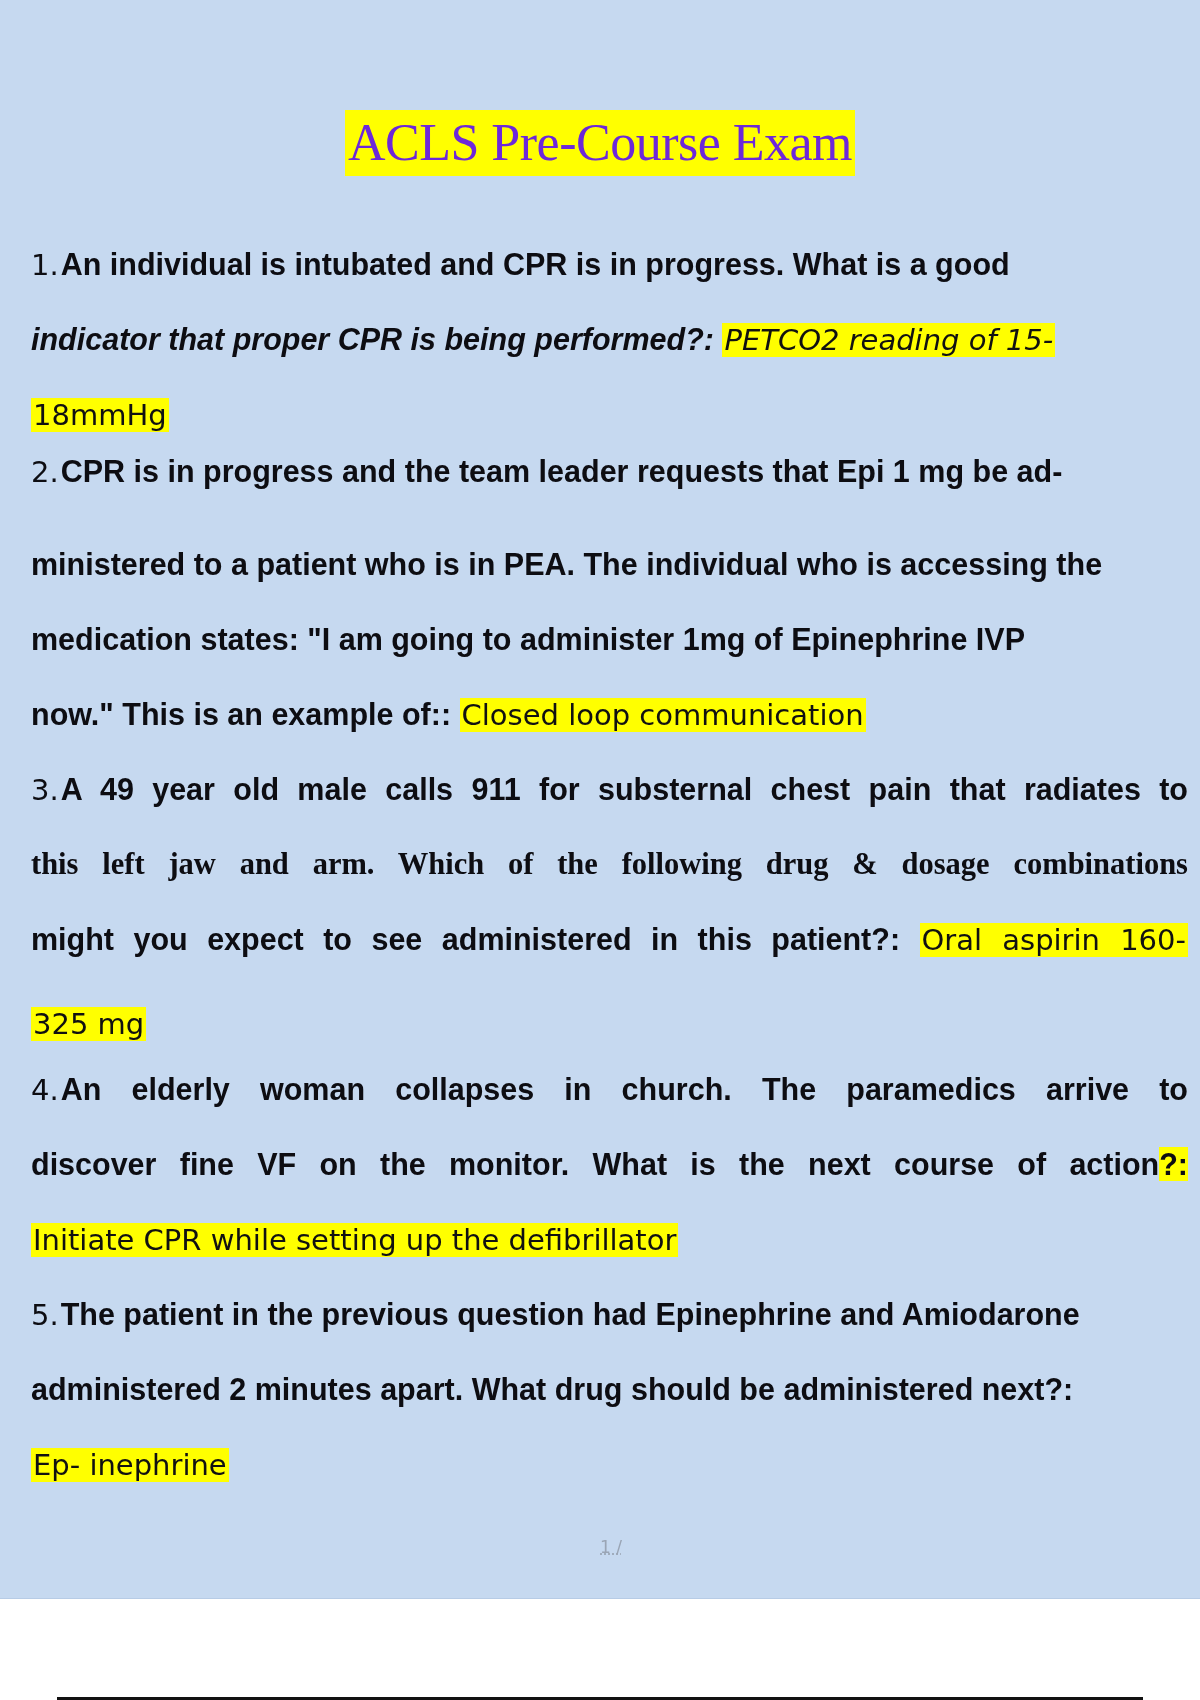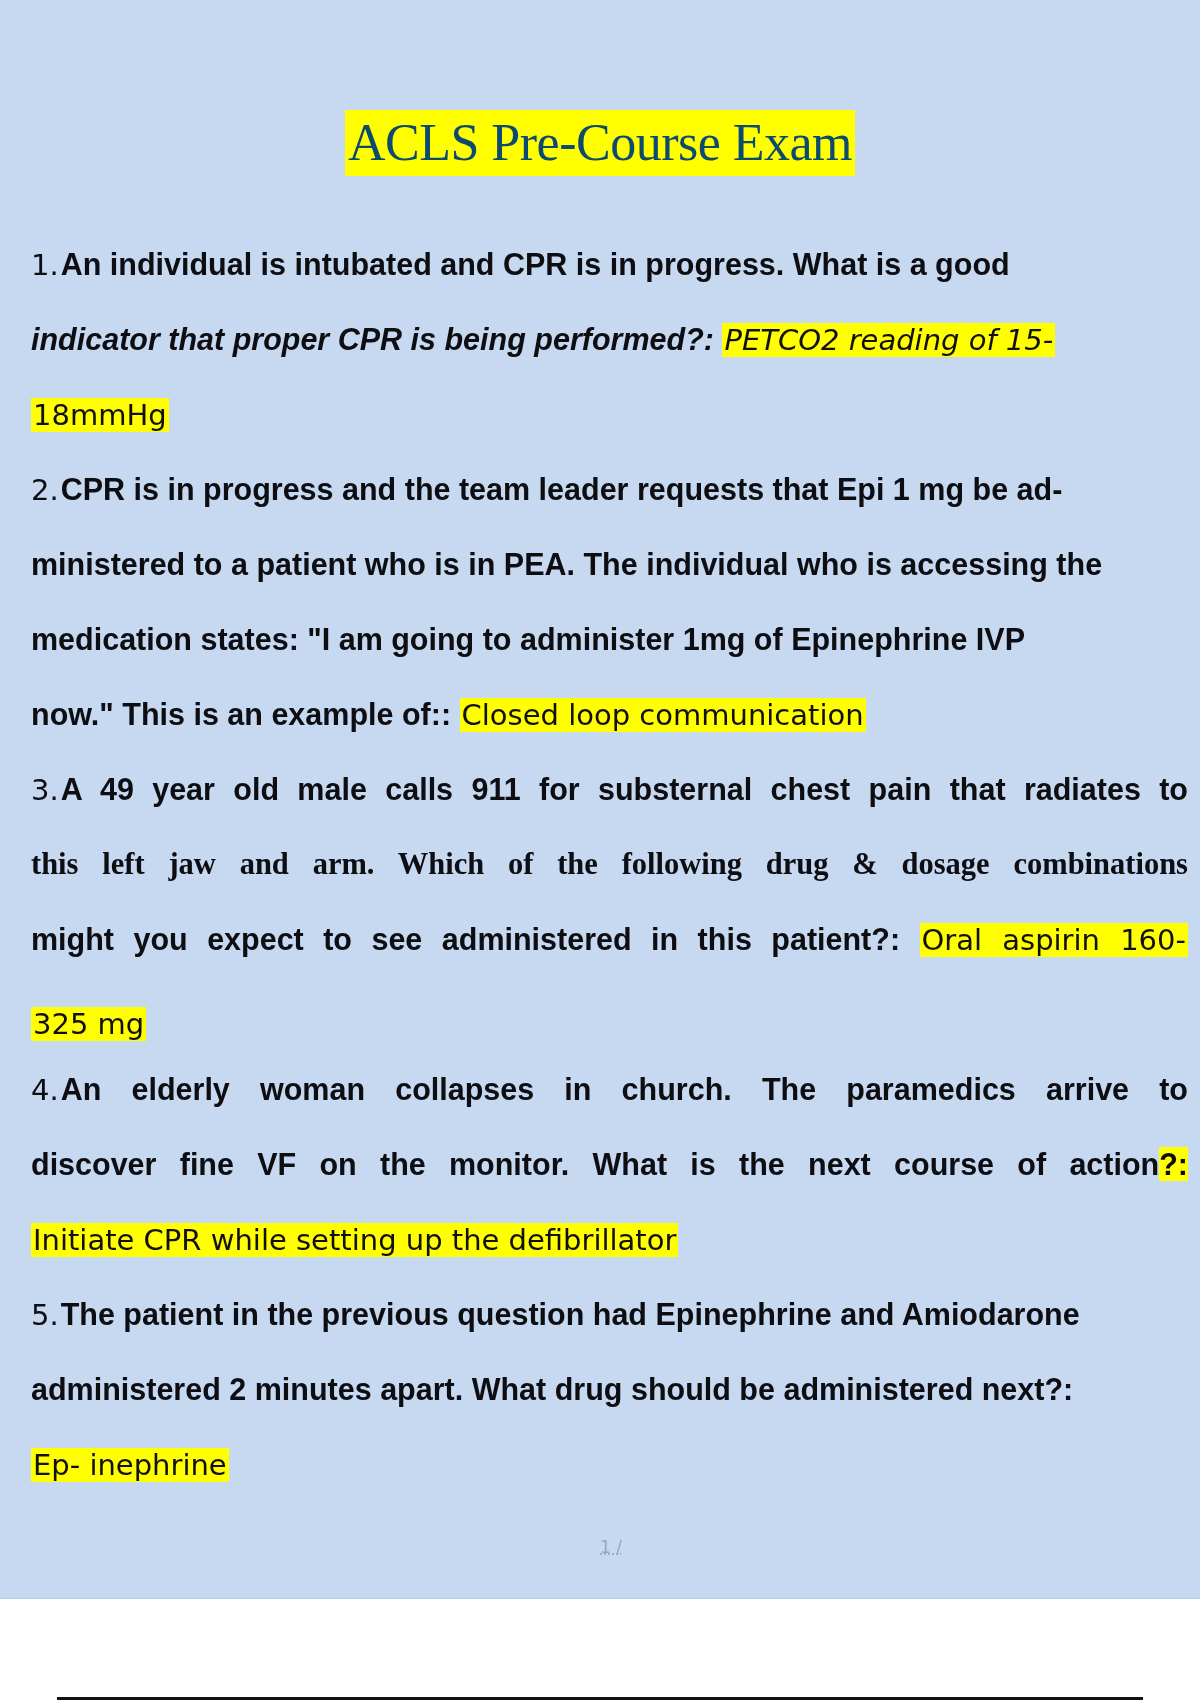--- a/index.html
+++ b/index.html
@@ -26,21 +26,21 @@
       width: 1200px;
       text-align: center;
     }
     .title {
       display: inline-block;
       background: #FFFF00;
       font-family: "Liberation Serif", "DejaVu Serif", serif;
       font-size: 52px;
       line-height: 66px;
       padding: 0 3px;
-      color: #0c4a6e;
+      color: #6d28d9;
       letter-spacing: -0.5px;
     }
     .q-line {
       position: absolute;
       left: 31px;
       height: 44px;
       font-family: "Liberation Sans", "DejaVu Sans", sans-serif;
       font-weight: bold;
       font-size: 30.5px;
       line-height: 44px;
@@ -100,21 +100,21 @@
   <div class="q-line" style="top:242px;">
     <span class="num">1.</span><span>An individual is intubated and CPR is in progress. What is a good</span>
   </div>
   <div class="q-line" style="top:317px;font-style:italic;">
     <span>indicator that proper CPR is being performed?: </span><span class="ans">PETCO2 reading of 15-</span>
   </div>
   <div class="q-line" style="top:392px;">
     <span class="ans">18mmHg</span>
   </div>
 
-  <div class="q-line" style="top:467px;text-align:right;">
+  <div class="q-line" style="top:449px;text-align:right;">
     <span class="num">2.</span><span>CPR is in progress and the team leader requests that Epi 1 mg be ad-</span>
   </div>
   <div class="q-line" style="top:542px;">
     <span>ministered to a patient who is in PEA. The individual who is accessing the</span>
   </div>
   <div class="q-line" style="top:617px;">
     <span>medication states: "I am going to administer 1mg of Epinephrine IVP</span>
   </div>
   <div class="q-line" style="top:692px;">
     <span>now." This is an example of:: </span><span class="ans">Closed loop communication</span>

